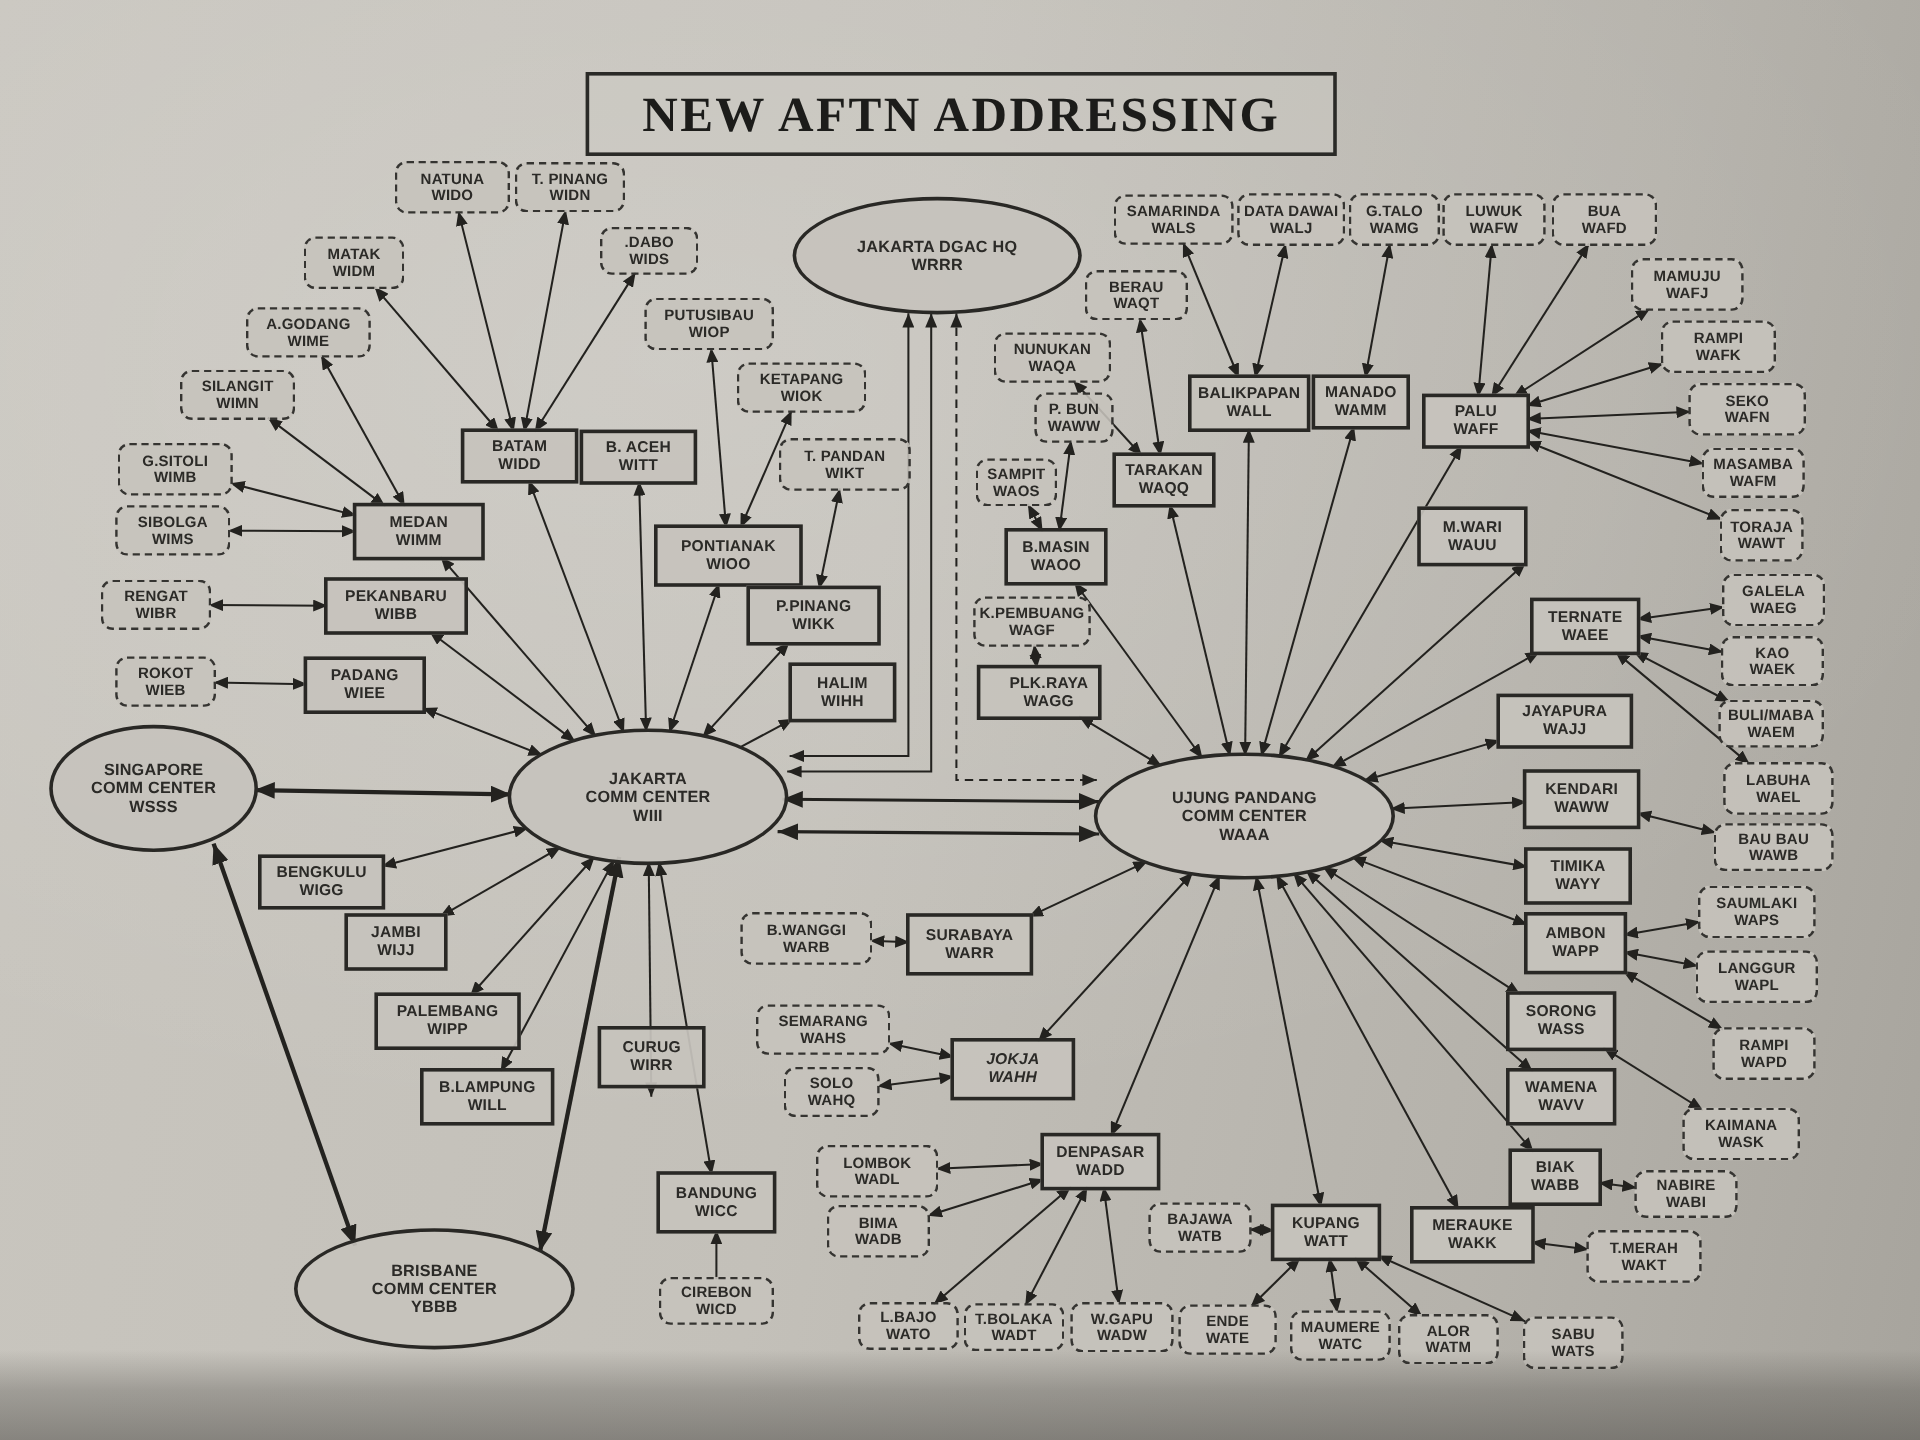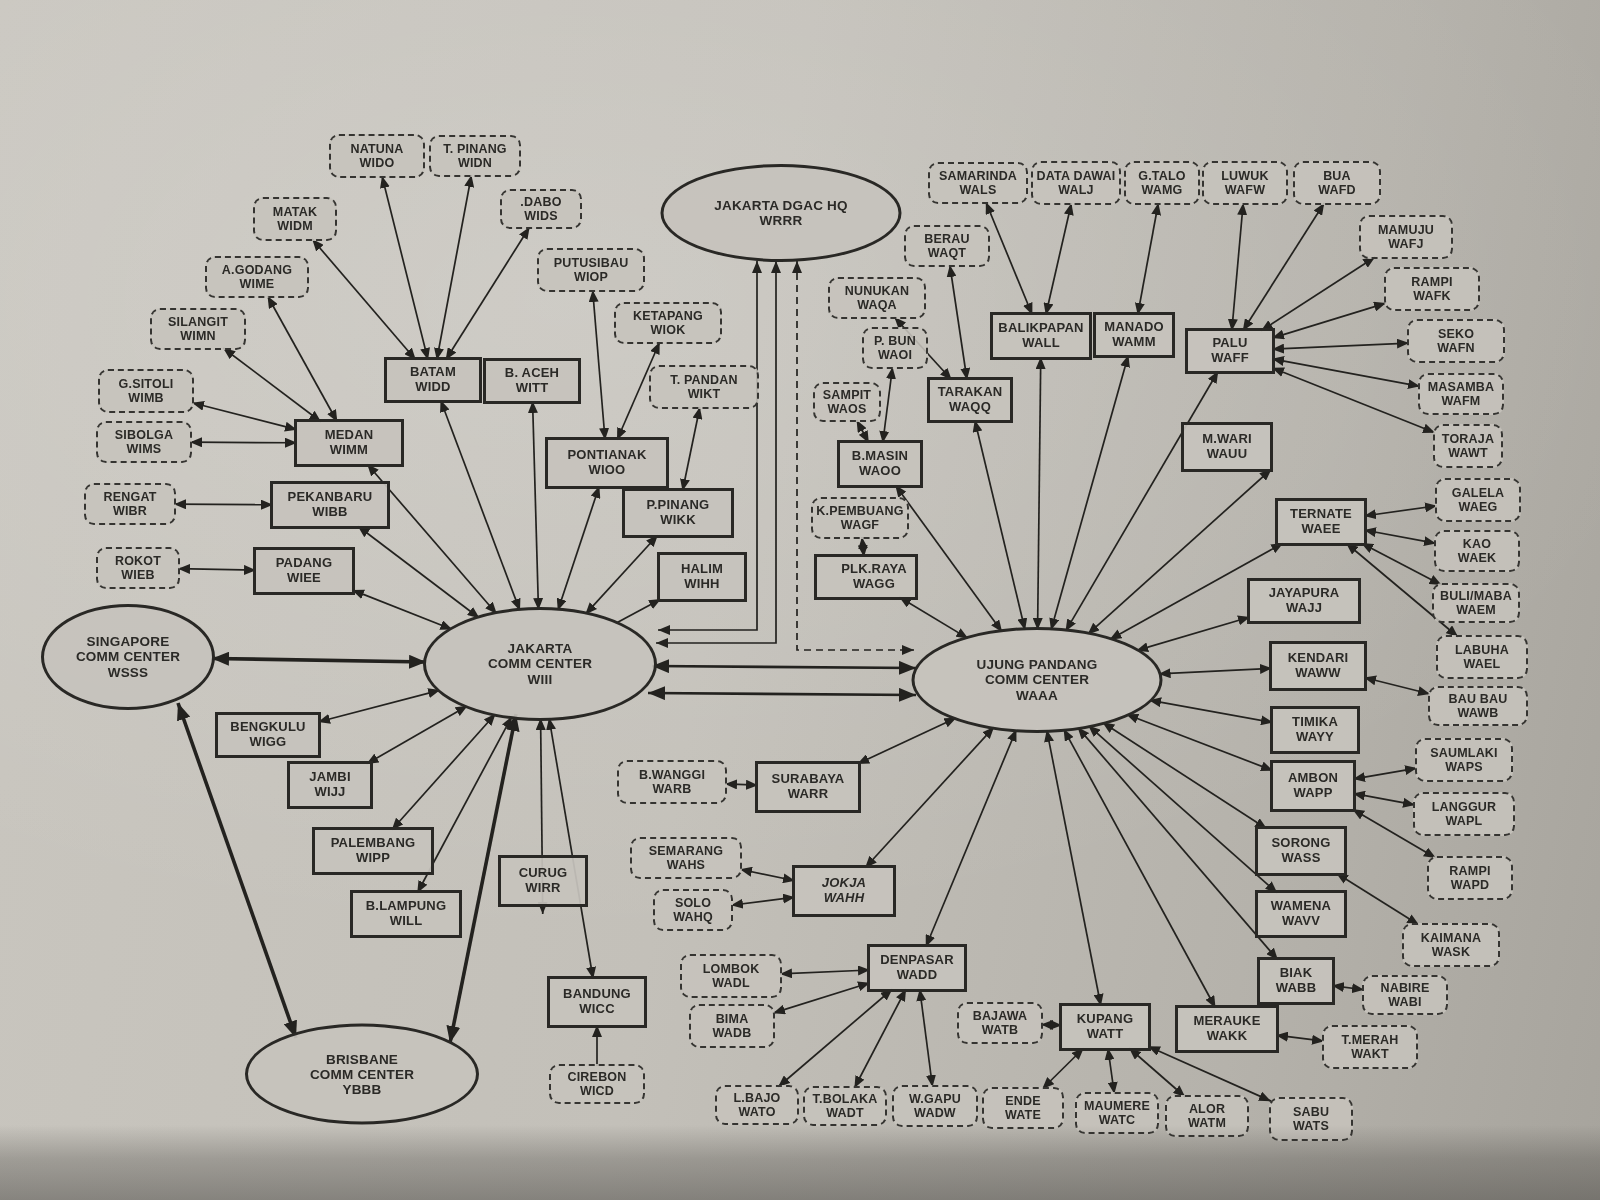--- a/index.html
+++ b/index.html
@@ -282,21 +282,21 @@
 WATB</div>
       <div class="node dashed" style="left: 1370px; top: 1047px; width: 92px; height: 40px;">T.MERAH
 WAKT</div>
       <div class="node dashed" style="left: 1405px; top: 995px; width: 82px; height: 36px;">NABIRE
 WABI</div>
       <div class="node dashed" style="left: 947px; top: 246px; width: 82px; height: 38px;">BERAU
 WAQT</div>
       <div class="node dashed" style="left: 877px; top: 298px; width: 94px; height: 38px;">NUNUKAN
 WAQA</div>
       <div class="node dashed" style="left: 895px; top: 348px; width: 62px; height: 38px;">P. BUN
-WAOI</div>
+WAWW</div>
       <div class="node dashed" style="left: 847px; top: 402px; width: 64px; height: 36px;">SAMPIT
 WAOS</div>
       <div class="node dashed" style="left: 860px; top: 518px; width: 94px; height: 38px;">K.PEMBUANG
 WAGF</div>
       <div class="node dashed" style="left: 978px; top: 183px; width: 96px; height: 38px;">SAMARINDA
 WALS</div>
       <div class="node dashed" style="left: 1076px; top: 183px; width: 86px; height: 40px;">DATA DAWAI
 WALJ</div>
       <div class="node dashed" style="left: 1162px; top: 183px; width: 72px; height: 40px;">G.TALO
 WAMG</div>
@@ -326,13 +326,16 @@
 WAWB</div>
       <div class="node dashed" style="left: 1464px; top: 760px; width: 94px; height: 40px;">SAUMLAKI
 WAPS</div>
       <div class="node dashed" style="left: 1464px; top: 814px; width: 98px; height: 40px;">LANGGUR
 WAPL</div>
       <div class="node dashed" style="left: 1470px; top: 878px; width: 82px; height: 40px;">RAMPI
 WAPD</div>
       <div class="node dashed" style="left: 1451px; top: 945px; width: 94px; height: 40px;">KAIMANA
 WASK</div>
     </div>
+  <div class="title-box">
+    <span>NEW AFTN ADDRESSING</span>
+  </div>
 </div>
 
 </body></html>

